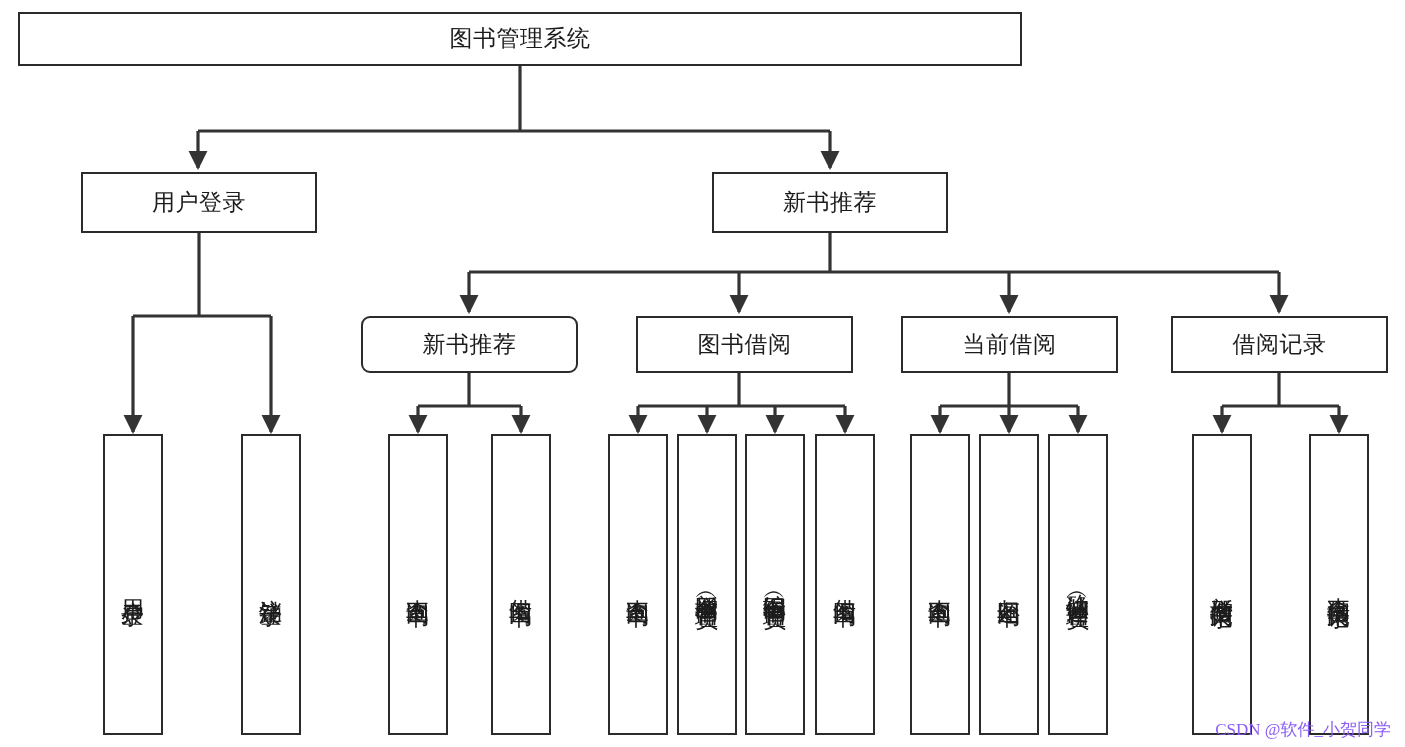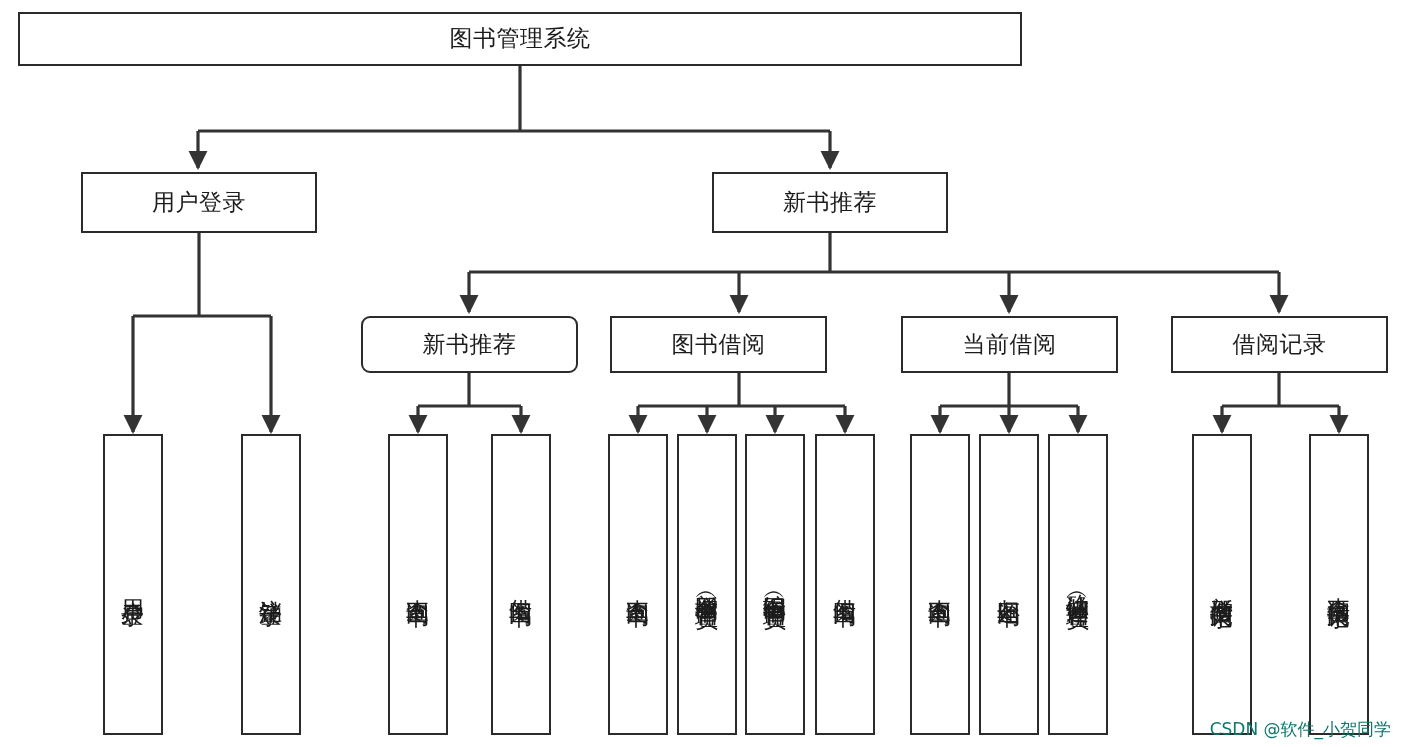--- a/index.html
+++ b/index.html
@@ -50,24 +50,25 @@
     color: #1c1c1c;
     line-height: 1.05;
     letter-spacing: 2px;
     white-space: nowrap;
   }
   .watermark {
     position: absolute;
     right: 14px;
     bottom: 6px;
     font-size: 17px;
-    color: #0f766e;
+    color: #8b5cf6;
     z-index: 5;
     white-space: nowrap;
     pointer-events: none;
+    font-family: Liberation Serif, serif;
   }
 </style>
 </head>
 <body>
 
 <div id="diagram-root">
 
   <svg class="edges" viewBox="0 0 1405 747">
     <defs>
       <marker id="arrow" viewBox="0 0 10 10" refX="9" refY="5" markerWidth="6" markerHeight="6" orient="auto-start-reverse">
@@ -127,21 +128,21 @@
   <div class="node-box" style="left:81px; top:172px; width:236px; height:61px;">
     <span class="node-label-h">用户登录</span>
   </div>
   <div class="node-box" style="left:712px; top:172px; width:236px; height:61px;">
     <span class="node-label-h">新书推荐</span>
   </div>
 
   <div class="node-box" style="left:361px; top:316px; width:217px; height:57px;border-radius:9px;">
     <span class="node-label-h">新书推荐</span>
   </div>
-  <div class="node-box" style="left:610px; top:316px; width:217px; height:57px;font-family:Liberation Serif, serif;">
+  <div class="node-box" style="left:636px; top:316px; width:217px; height:57px;font-family:Liberation Serif, serif;">
     <span class="node-label-h">图书借阅</span>
   </div>
   <div class="node-box" style="left:901px; top:316px; width:217px; height:57px;">
     <span class="node-label-h">当前借阅</span>
   </div>
   <div class="node-box" style="left:1171px; top:316px; width:217px; height:57px;">
     <span class="node-label-h">借阅记录</span>
   </div>
 
   <div class="node-box" style="left:103px; top:434px; width:60px; height:301px;">

